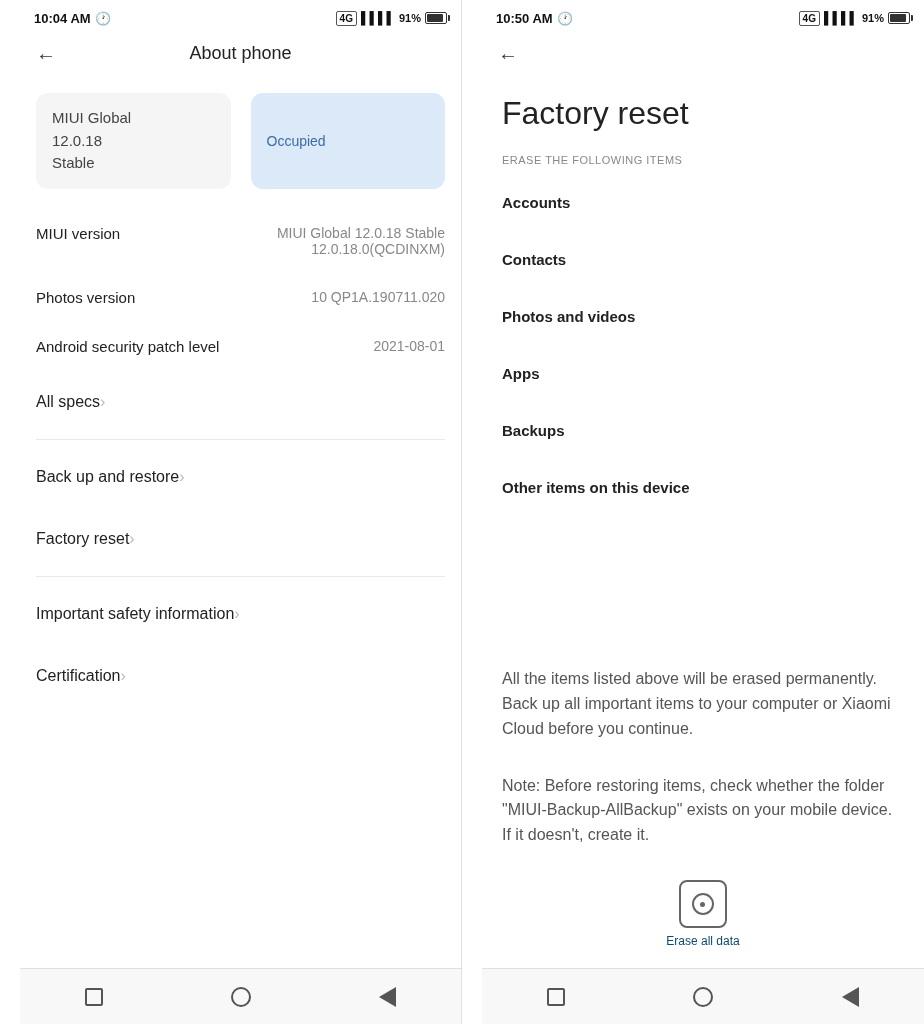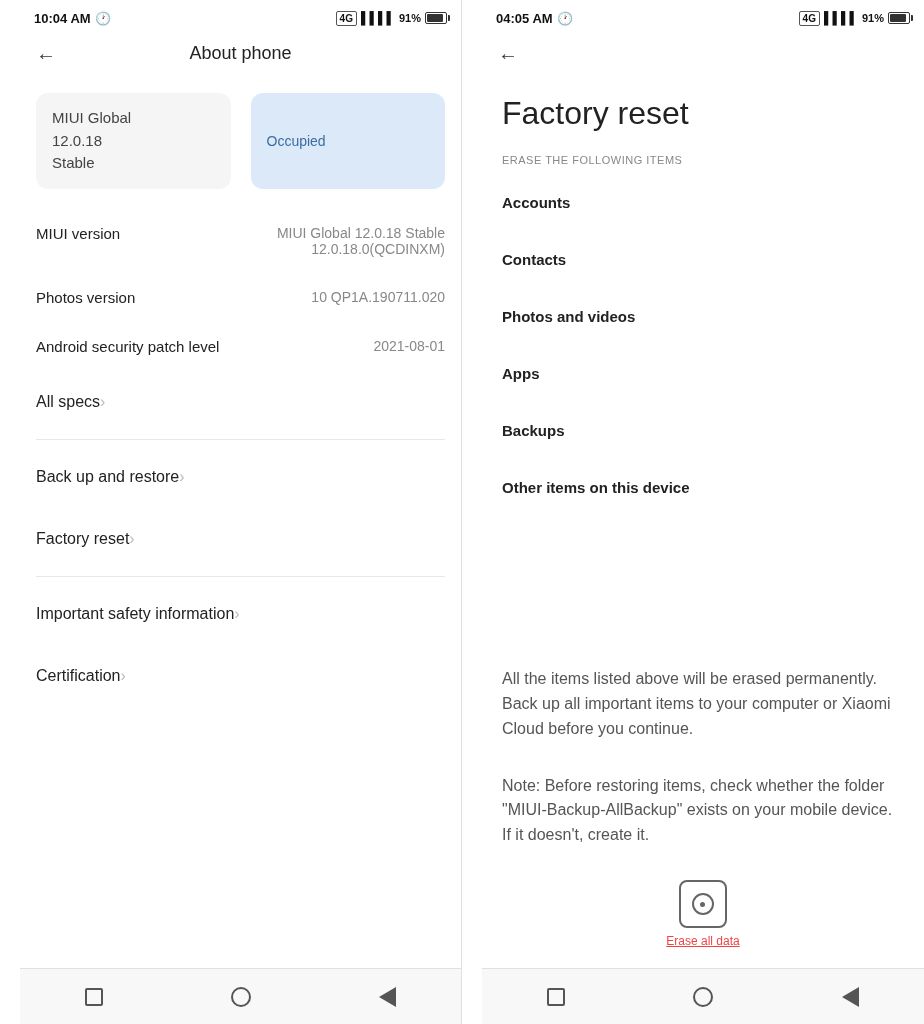--- a/index.html
+++ b/index.html
@@ -267,22 +267,21 @@
       justify-content: center;
     }
     .erase-icon-dot {
       width: 5px;
       height: 5px;
       background: #666;
       border-radius: 50%;
     }
     .erase-label {
       font-size: 12px;
-      color: #ef4444;
-      text-decoration: underline;
+      color: #0c4a6e;
     }
   </style>
 </head>
 <body>
 
 <div class="phone-panel">
 
   <div class="status-bar">
     <div class="status-left">
       <span>10:04 AM</span>
@@ -376,21 +375,21 @@
     <div class="nav-btn">
       <div class="triangle-icon"></div>
     </div>
   </div>
 </div>
 
 <div class="phone-panel" style="border-right:none;">
 
   <div class="status-bar">
     <div class="status-left">
-      <span>04:05 AM</span>
+      <span>10:50 AM</span>
       <span style="font-size:13px;">🕐</span>
     </div>
     <div class="status-right">
       <span style="font-size:10px; border:1px solid #555; padding:1px 3px; border-radius:2px;">4G</span>
       <span style="font-size:12px;">▌▌▌▌</span>
       <span style="font-size:11px;">
         <span>91</span>%
       </span>
       <div class="battery-icon">
         <div class="battery-fill"></div>

